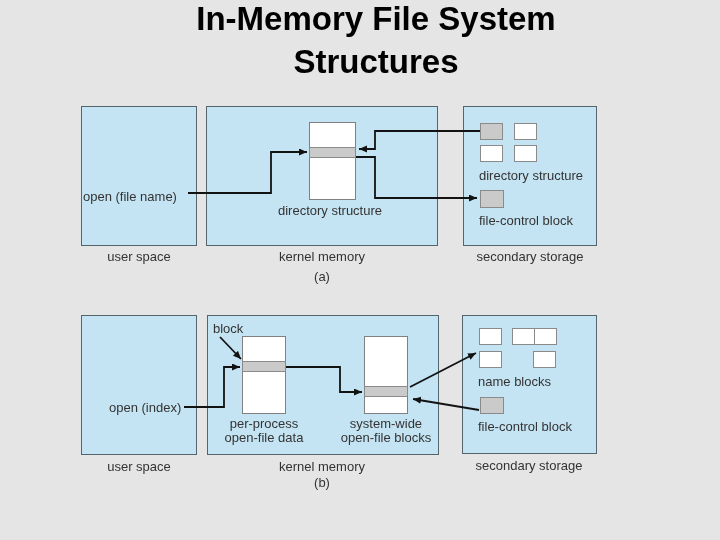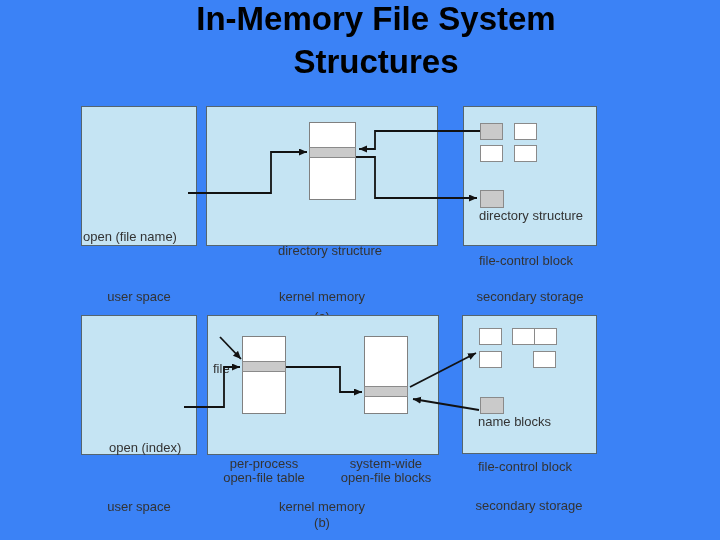--- a/index.html
+++ b/index.html
@@ -1,25 +1,25 @@
 <!DOCTYPE html>
 <html><head>
 <meta charset="utf-8">
 <style>
   html,body{margin:0;padding:0;background:#fff;}
-  #page{position:relative;width:720px;height:540px;background:#3b82f6;overflow:hidden;
+  #page{position:relative;width:720px;height:540px;background:#e5e5e5;overflow:hidden;
         font-family:"Liberation Sans",sans-serif;}
   .title{position:absolute;left:32px;top:-3px;width:688px;text-align:center;
          font-weight:bold;font-size:33px;line-height:43px;color:#000;white-space:pre-line;}
   .box{position:absolute;box-sizing:border-box;background:#c5e4f3;border:1px solid #55656e;}
   .rect{position:absolute;box-sizing:border-box;background:#ffffff;border:1px solid #808080;}
   .band{position:absolute;box-sizing:border-box;background:#cacaca;border:1px solid #8a8a8a;}
   .sq{position:absolute;box-sizing:border-box;background:#ffffff;border:1px solid #8a8a8a;}
   .sq.gray{background:#cacaca;}
-  .lbl{position:absolute;font-size:13px;line-height:13px;color:#333;white-space:nowrap;margin-top:40px;}
+  .lbl{position:absolute;font-size:13px;line-height:13px;color:#333;white-space:nowrap;}
   .ctr{transform:translateX(-50%);}
   .two{white-space:pre-line;text-align:center;line-height:13.5px;}
   .arrows{position:absolute;left:0;top:0;z-index:5;pointer-events:none;}
 </style>
 </head>
 <body>
 
 <div id="page">
 
   <div class="title">In-Memory File System
@@ -47,26 +47,26 @@
   <div class="lbl ctr" style="left:139px;top:250px;">user space</div>
   <div class="lbl ctr" style="left:322px;top:250px;">kernel memory</div>
   <div class="lbl ctr" style="left:530px;top:250px;">secondary storage</div>
   <div class="lbl ctr" style="left:322px;top:270px;">(a)</div>
 
   <div class="box" style="left:81px;top:315px;width:116px;height:140px;"></div>
   <div class="box" style="left:207px;top:315px;width:232px;height:140px;"></div>
   <div class="box" style="left:462px;top:315px;width:135px;height:139px;"></div>
 
   <div class="lbl" style="left:109px;top:401px;">open (index)</div>
-  <div class="lbl" style="left:213px;top:322px;">file</div>
+  <div class="lbl" style="left:213px;top:322px;">block</div>
 
   <div class="rect" style="left:242px;top:336px;width:44px;height:78px;"></div>
   <div class="band" style="left:242px;top:361px;width:44px;height:11px;"></div>
   <div class="lbl two ctr" style="left:264px;top:417px;">per-process
-open-file table</div>
+open-file data</div>
 
   <div class="rect" style="left:364px;top:336px;width:44px;height:78px;"></div>
   <div class="band" style="left:364px;top:386px;width:44px;height:11px;"></div>
   <div class="lbl two ctr" style="left:386px;top:417px;">system-wide
 open-file blocks</div>
 
   <div class="sq" style="left:479px;top:328px;width:23px;height:17px;"></div>
   <div class="sq" style="left:512px;top:328px;width:23px;height:17px;"></div>
   <div class="sq" style="left:534px;top:328px;width:23px;height:17px;"></div>
   <div class="sq" style="left:479px;top:351px;width:23px;height:17px;"></div>

